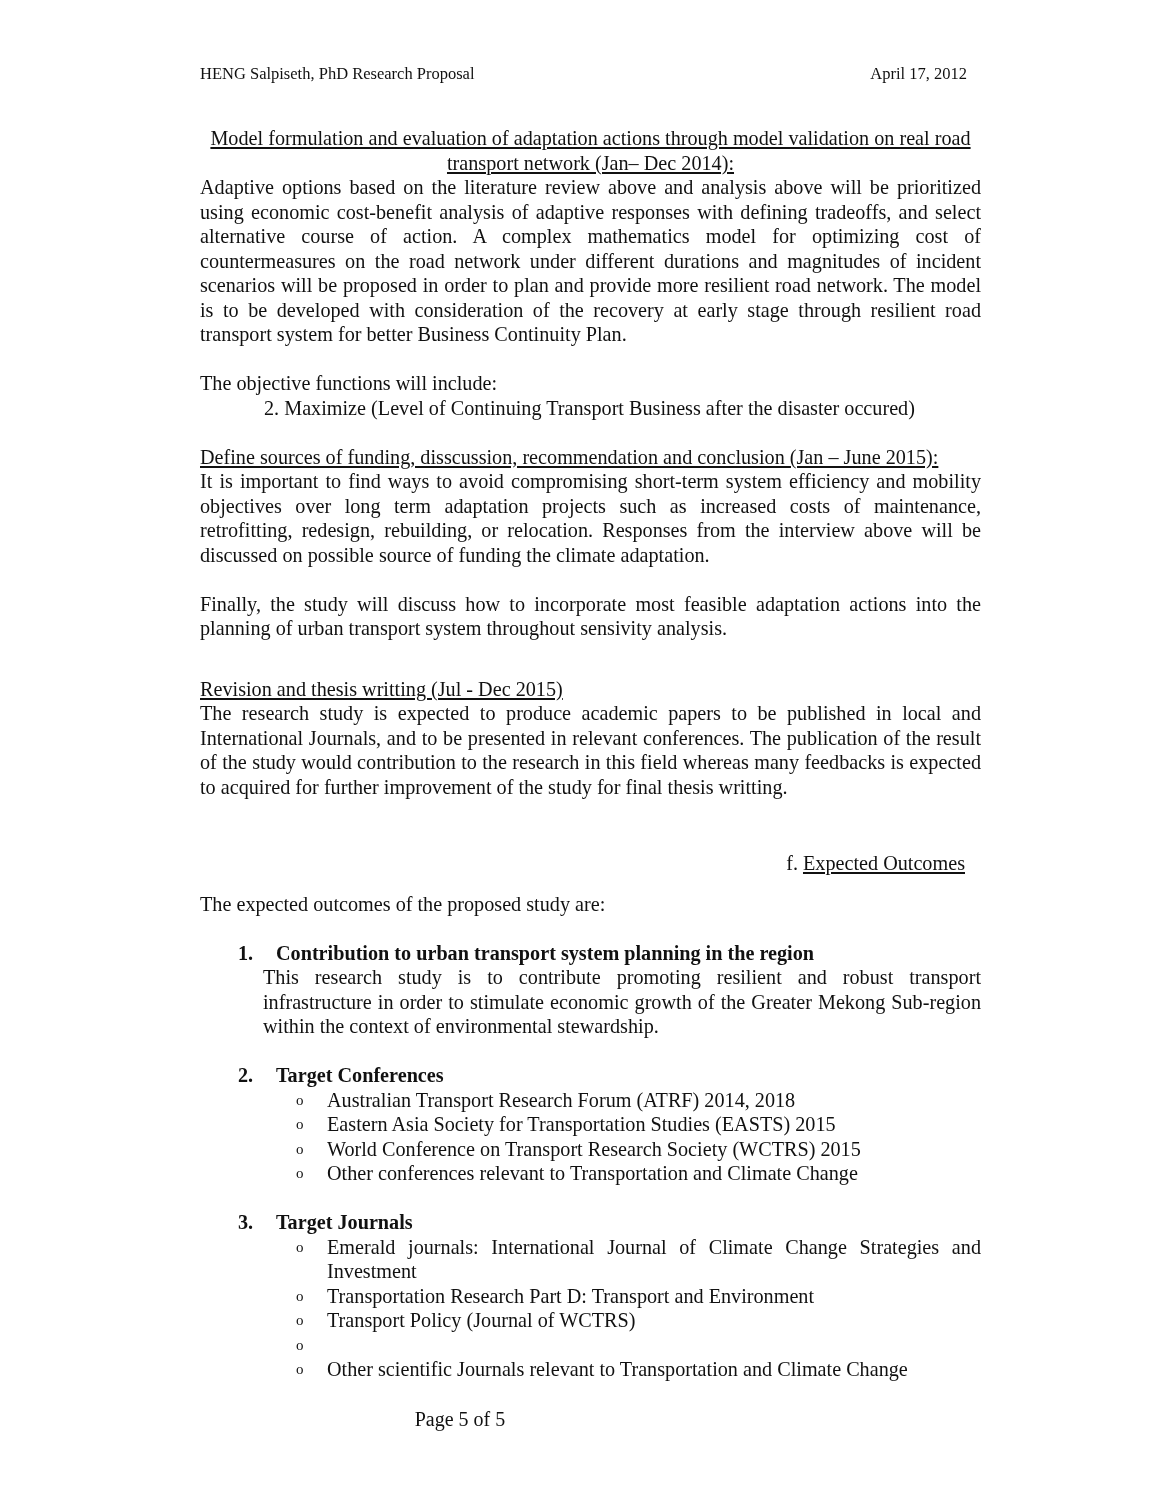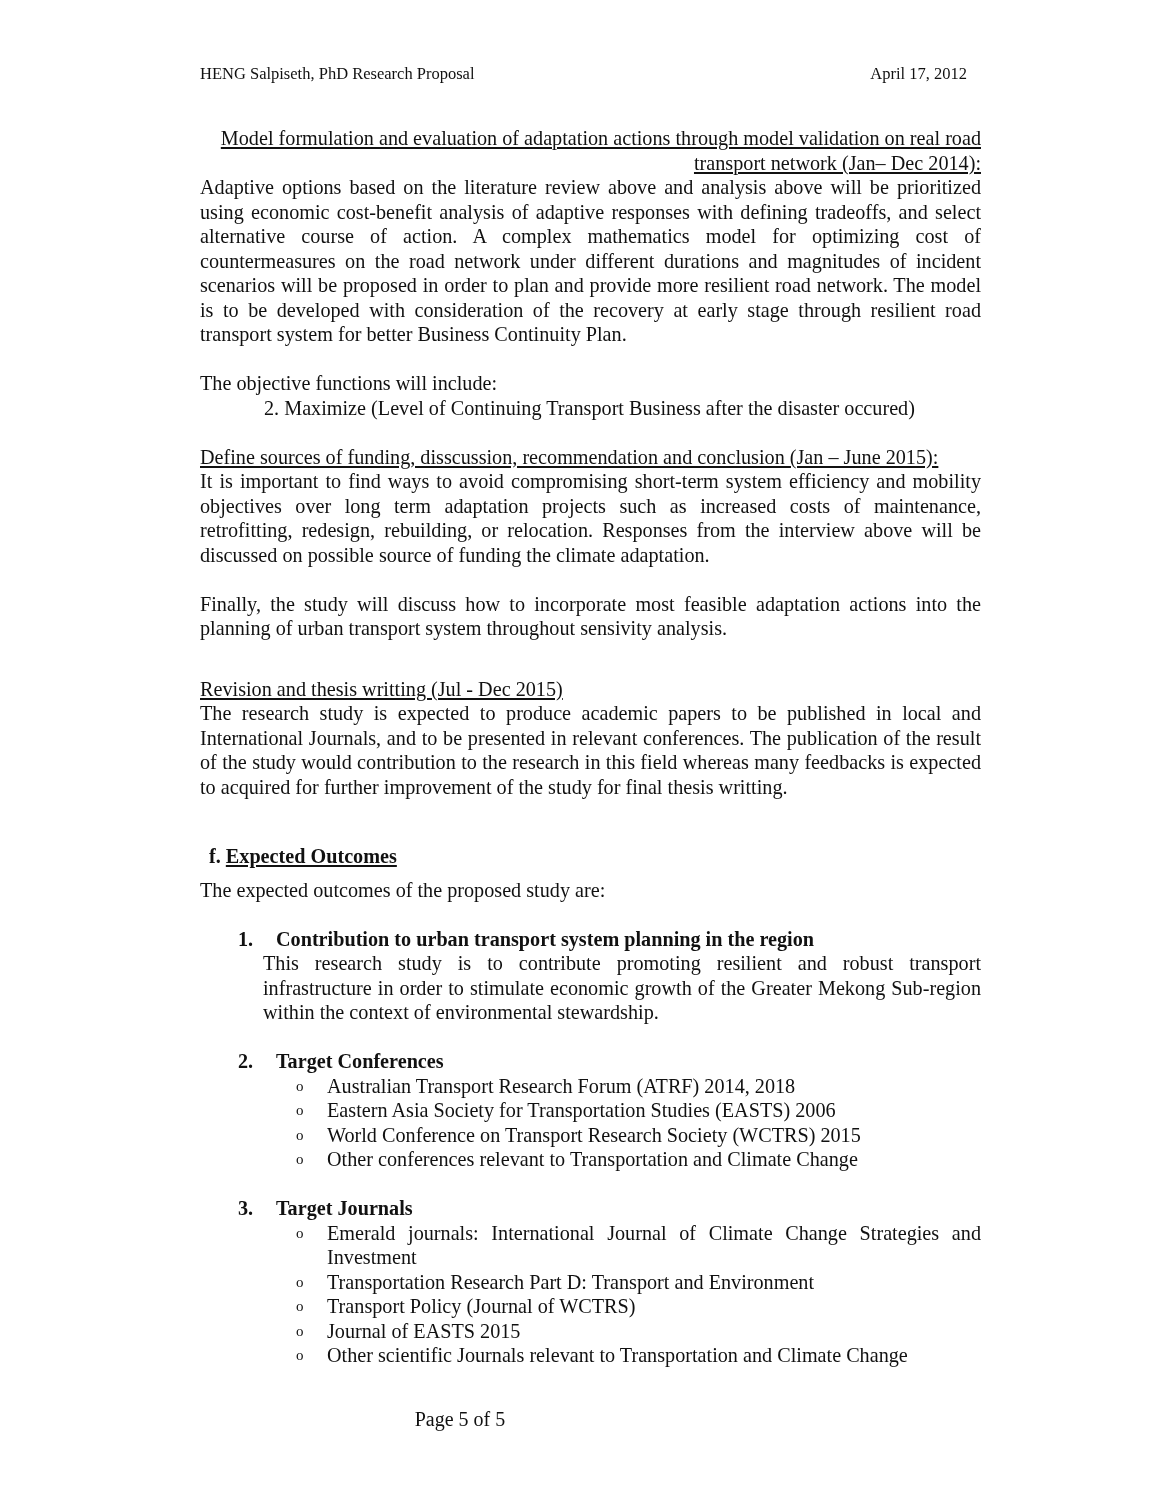--- a/index.html
+++ b/index.html
@@ -41,22 +41,23 @@
     }
     .para-last { text-align-last: left; }
     .gap { height: 24.5px; }
     .gap2 { height: 36px; }
     .obj-list {
       margin: 0;
       padding-left: 64px;
     }
     .obj-item { display: block; }
     .section-title {
-      font-weight: bold;
-      margin: 9px;
+      font-weight: normal;
+      margin: 16px;
+      text-align: right;
     }
     .outcome {
       margin: 0;
     }
     .outcome-head {
       display: flex;
       font-weight: bold;
       padding-left: 38px;
     }
     .outcome-num { width: 38px; }
@@ -96,21 +97,21 @@
 </head>
 <body>
 
 <div class="page-header">
   <span>HENG Salpiseth, PhD Research Proposal</span>
   <span>April 17, 2012</span>
 </div>
 
 <div class="content">
 
-  <p class="para u" style="text-align:right;">Model formulation and evaluation of adaptation actions through model validation on real road transport network (Jan– Dec 2014):</p>
+  <p class="para u" style="text-align:center;">Model formulation and evaluation of adaptation actions through model validation on real road transport network (Jan– Dec 2014):</p>
   <p class="para para-last">Adaptive options based on the literature review above and analysis above will be prioritized using economic cost-benefit analysis of adaptive responses with defining tradeoffs, and select alternative course of action. A complex mathematics model for optimizing cost of countermeasures on the road network under different durations and magnitudes of incident scenarios will be proposed in order to plan and provide more resilient road network. The model is to be developed with consideration of the recovery at early stage through resilient road transport system for better Business Continuity Plan.</p>
 
   <div class="gap"></div>
 
   <p class="para">The objective functions will include:</p>
   <div class="obj-list">
     <span class="obj-item">2. Maximize (Level of Continuing Transport Business after the disaster occured)</span>
   </div>
 
   <div class="gap"></div>
@@ -153,21 +154,21 @@
       <span class="outcome-num">2.</span>
       <span>Target Conferences</span>
     </div>
     <ul class="bullets">
       <li class="bullet">
         <span class="bullet-mark">o</span>
         <span class="bullet-text">Australian Transport Research Forum (ATRF) 2014, 2018</span>
       </li>
       <li class="bullet">
         <span class="bullet-mark">o</span>
-        <span class="bullet-text">Eastern Asia Society for Transportation Studies (EASTS) 2006</span>
+        <span class="bullet-text">Eastern Asia Society for Transportation Studies (EASTS) 2015</span>
       </li>
       <li class="bullet">
         <span class="bullet-mark">o</span>
         <span class="bullet-text">World Conference on Transport Research Society (WCTRS) 2015</span>
       </li>
       <li class="bullet">
         <span class="bullet-mark">o</span>
         <span class="bullet-text">Other conferences relevant to Transportation and Climate Change</span>
       </li>
     </ul>
@@ -188,21 +189,20 @@
       <li class="bullet">
         <span class="bullet-mark">o</span>
         <span class="bullet-text">Transportation Research Part D: Transport and Environment</span>
       </li>
       <li class="bullet">
         <span class="bullet-mark">o</span>
         <span class="bullet-text">Transport Policy (Journal of WCTRS)</span>
       </li>
       <li class="bullet">
         <span class="bullet-mark">o</span>
-        <span class="bullet-text">Journal of EASTS 2015</span>
       </li>
       <li class="bullet">
         <span class="bullet-mark">o</span>
         <span class="bullet-text">Other scientific Journals relevant to Transportation and Climate Change</span>
       </li>
     </ul>
   </div>
 </div>
 
 <div class="page-footer">

